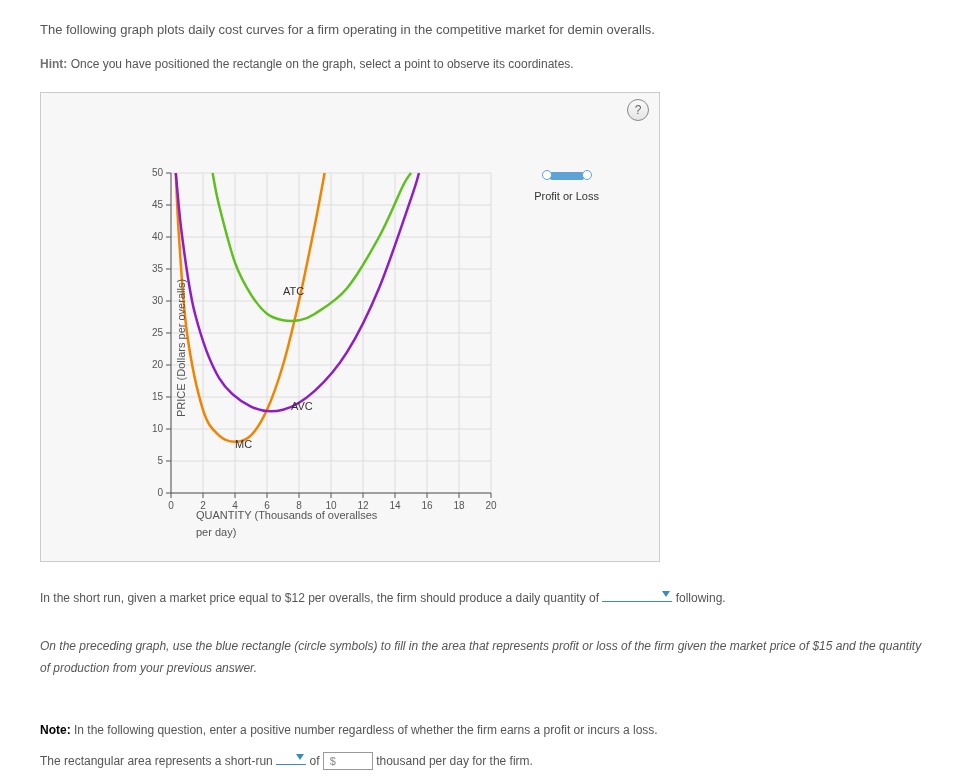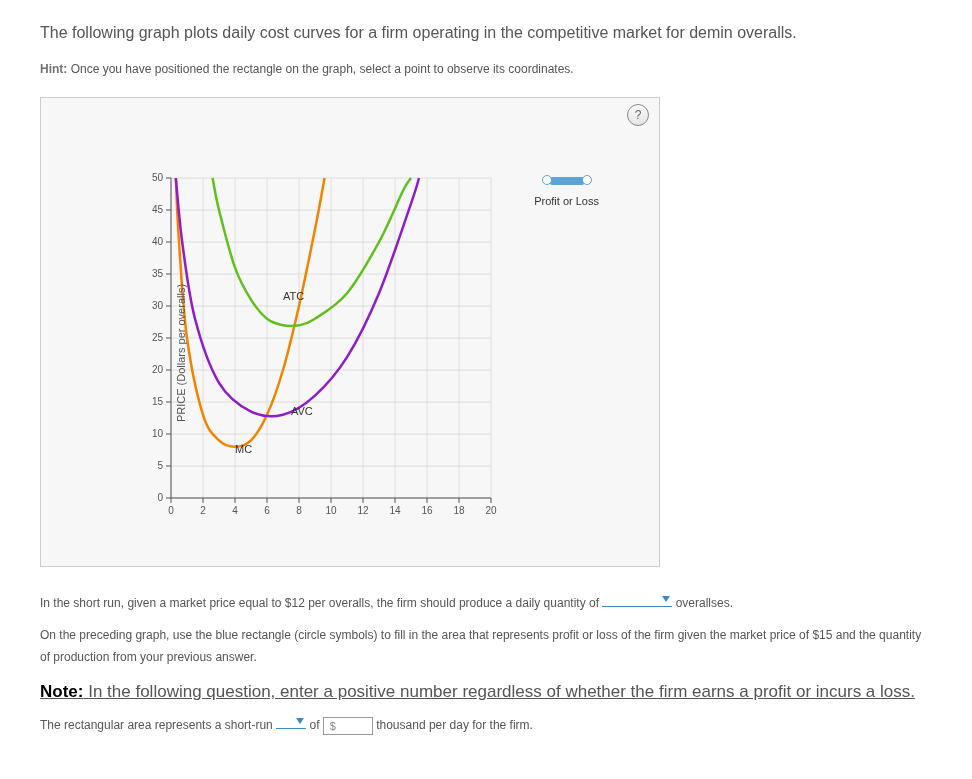--- a/index.html
+++ b/index.html
@@ -5,21 +5,21 @@
   * { box-sizing: border-box; margin: 0; padding: 0; }
   body {
     font-family: Arial, Helvetica, sans-serif;
     font-size: 12px;
     color: #555;
     background: #fff;
     padding: 20px 40px;
     width: 972px;
     line-height: 1.6;
   }
-  .intro { margin-bottom: 14px; color: #555; font-size: 16px; }
+  .intro { margin-bottom: 14px; color: #555; font-size: 13px; }
   .hint-line { margin-bottom: 18px; color: #555; font-size: 12px; }
   .hint-line b { color: #737373; font-weight: bold; }
   .graph-panel {
     border: 1px solid #ccc;
     width: 620px;
     height: 470px;
     position: relative;
     background: #f7f7f7;
   }
   .help-btn {
@@ -80,22 +80,22 @@
     border-radius:50%; top:50%; margin-top:-6px;
   }
   .legend-icon .h.l { left:-2px; }
   .legend-icon .h.r { right:-2px; }
   .legend-label { font-size: 11px; color: #333; }
   svg.chart { position:absolute; left:40px; top:15px; }
   .curve-label { font-size: 11px; fill: #333; font-family: Arial; }
   .tick line, .axis-line { stroke:#555; stroke-width:1; }
   .grid line { stroke:#ddd; stroke-width:1; }
   .question { margin-top: 24px; color:#555; font-size:12px; }
-  .italic-instr { margin-top: 12px; color:#555; font-size:12px; line-height:1.8; }
-  .note-line { margin-top: 10px; color:#555; font-size:17px;text-decoration:underline; }
+  .italic-instr { margin-top: 28px; font-style: italic; color:#555; font-size:12px; line-height:1.8; }
+  .note-line { margin-top: 42px; color:#555; font-size:12px; }
   .note-line b { color:#000; font-weight:bold; }
   .final-line { margin-top: 8px; color:#555; font-size:12px; }
   .blank-dd {
     display:inline-block;
     min-width: 70px;
     border-bottom: 1px solid #3a8bc3;
     padding: 0 14px 0 4px;
     position: relative;
     color: #3a8bc3;
     cursor: pointer;
@@ -214,35 +214,36 @@
       <g class="curves">
           <path d="M34.8,10 C35.33333333333333,20.666666666666664 36.13333333333333,47.33333333333333 38,74 C39.86666666666667,100.66666666666667 42,141.2 46,170 C50,198.8 56.666666666666664,229.73333333333335 62,246.8 C67.33333333333333,263.8666666666667 72.66666666666667,267.06666666666666 78,272.4 C83.33333333333333,277.7333333333333 88.66666666666667,278.8 94,278.8 C99.33333333333333,278.8 104.66666666666667,277.7333333333333 110,272.4 C115.33333333333333,267.06666666666666 120.66666666666667,258.53333333333336 126,246.8 C131.33333333333334,235.0666666666667 136.66666666666666,220.13333333333333 142,202 C147.33333333333334,183.86666666666667 152.66666666666666,161.46666666666667 158,138 C163.33333333333334,114.53333333333333 169.73333333333335,82.53333333333332 174,61.19999999999999 C178.26666666666665,39.86666666666666 182,18.53333333333333 183.6,10" fill="none" stroke="#f08400" stroke-width="2.5"></path>
           <text class="curve-label" x="94" y="285.2">MC</text>
           <path d="M34.8,10 C35.86666666666667,20.666666666666664 38,50.53333333333333 41.2,74 C44.400000000000006,97.46666666666667 47.86666666666667,127.33333333333331 54,150.79999999999998 C60.13333333333333,174.26666666666665 68.66666666666667,199.33333333333334 78,214.8 C87.33333333333333,230.26666666666668 99.33333333333333,238.26666666666665 110,243.6 C120.66666666666667,248.93333333333334 131.33333333333334,249.46666666666667 142,246.8 C152.66666666666666,244.13333333333335 163.33333333333334,237.2 174,227.6 C184.66666666666666,218 195.33333333333334,206.26666666666665 206,189.2 C216.66666666666666,172.13333333333333 227.33333333333334,150.79999999999998 238,125.19999999999999 C248.66666666666666,99.59999999999998 263.3333333333333,54.79999999999997 270,35.599999999999966 C276.6666666666667,16.399999999999967 276.6666666666667,14.266666666666662 278,10" fill="none" stroke="#8e1cc7" stroke-width="2.5"></path>
           <text class="curve-label" x="150" y="246.8">AVC</text>
           <path d="M71.6,10 C72.66666666666666,15.333333333333332 74.26666666666667,27.066666666666663 78,42 C81.73333333333333,56.93333333333334 88.66666666666667,84.66666666666669 94,99.60000000000002 C99.33333333333333,114.53333333333336 104.66666666666667,123.06666666666666 110,131.6 C115.33333333333333,140.13333333333333 120.66666666666667,146.5333333333333 126,150.79999999999998 C131.33333333333334,155.06666666666666 136.66666666666666,156.13333333333333 142,157.2 C147.33333333333334,158.26666666666665 152.66666666666666,158.26666666666665 158,157.2 C163.33333333333334,156.13333333333333 166,156.13333333333333 174,150.79999999999998 C182,145.46666666666664 195.33333333333334,138 206,125.19999999999999 C216.66666666666666,112.39999999999999 228.66666666666666,91.06666666666666 238,74 C247.33333333333334,56.93333333333334 256.6666666666667,33.466666666666676 262,22.80000000000001 C267.3333333333333,12.133333333333345 268.6666666666667,12.133333333333335 270,10" fill="none" stroke="#5fbf1e" stroke-width="2.5"></path>
           <text class="curve-label" x="142" y="131.6">ATC</text>
         </g>
     </svg>
     <div class="y-label">PRICE (Dollars per overalls)</div>
+    <div class="x-label">QUANTITY (Thousands of overallses per day)</div>
   </div>
 
   <div class="legend">
     <div class="legend-icon">
       <span class="h l"></span>
         <span class="h r"></span>
     </div>
     <div class="legend-label">Profit or Loss</div>
   </div>
 </div>
 
 <p class="question">
   <span>In the short run, given a market price equal to $12 per overalls, the firm should produce a daily quantity of</span>
   <span class="blank-dd"></span>
-  <span>overallses.</span>
+  <span>following.</span>
 </p>
 
 <p class="italic-instr">On the preceding graph, use the blue rectangle (circle symbols) to fill in the area that represents profit or loss of the firm given the market price of $15 and the quantity of production from your previous answer.</p>
 
 <p class="note-line">
   <b>Note:</b>
   <span>In the following question, enter a positive number regardless of whether the firm earns a profit or incurs a loss.</span>
 </p>
 
 <p class="final-line">

